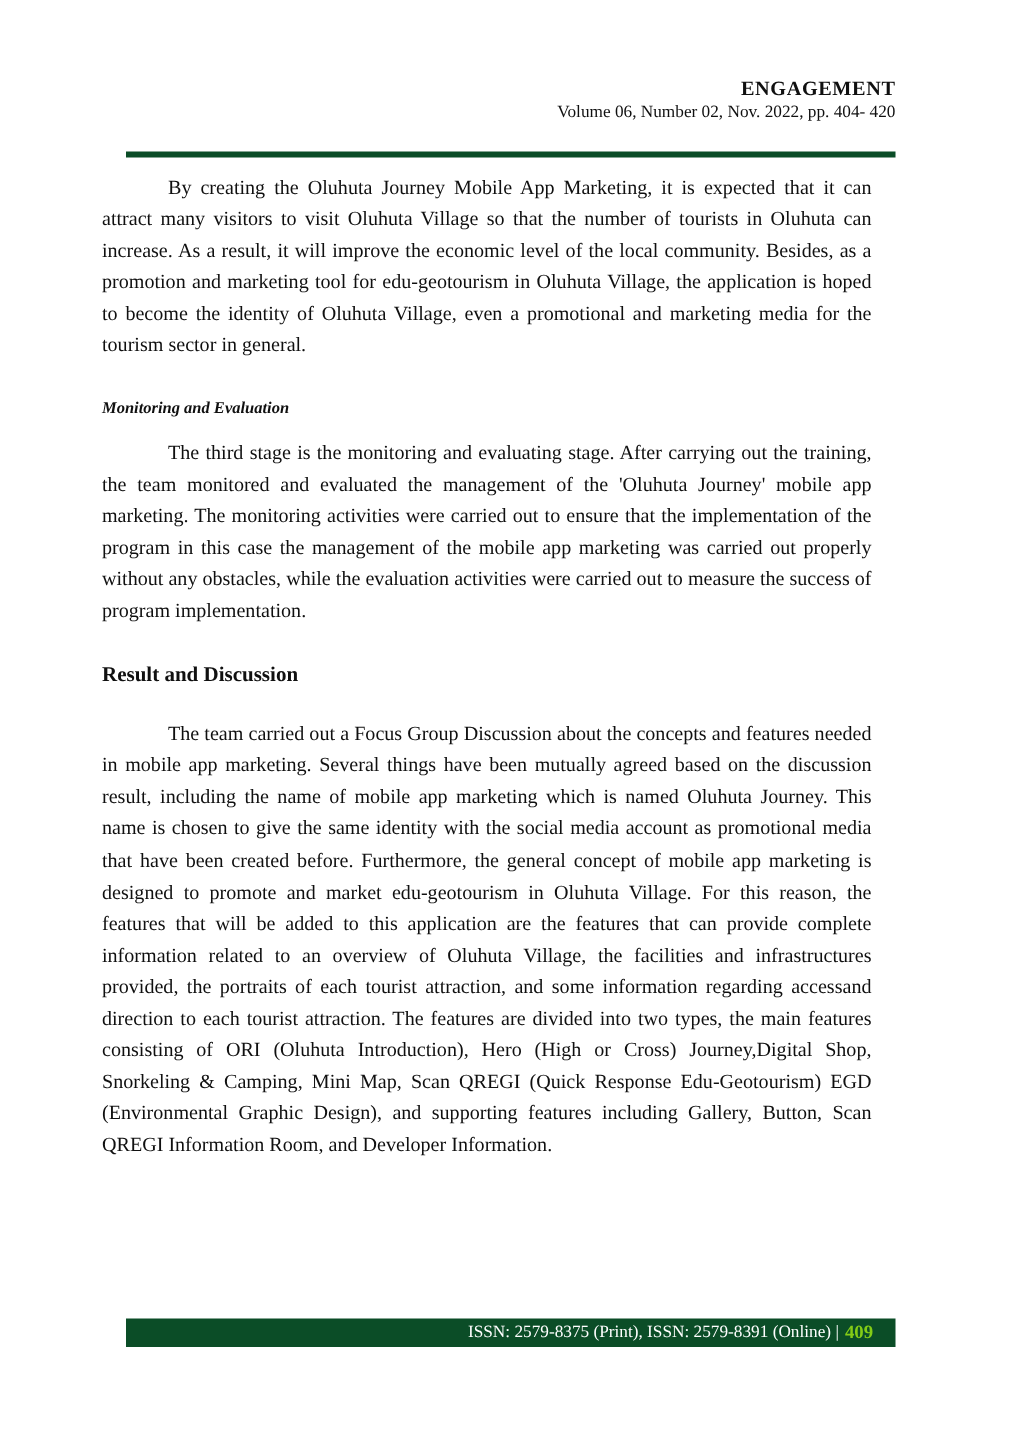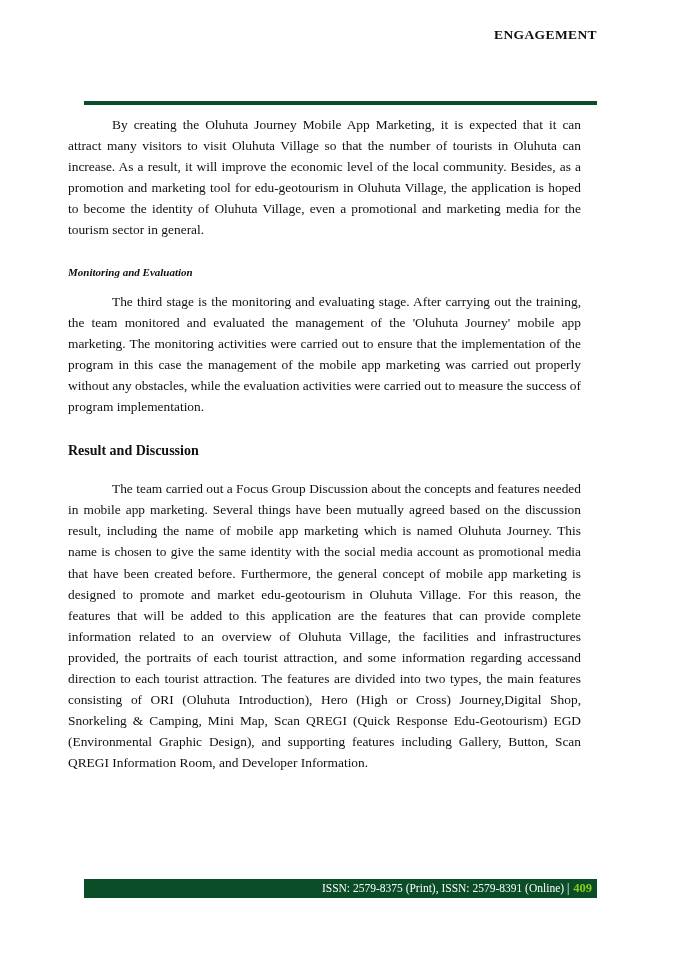--- a/index.html
+++ b/index.html
@@ -16,21 +16,21 @@
     color: #101010;
     overflow: hidden;
     box-sizing: border-box;
   }
 
   
   .masthead {
     position: absolute;
     left: 84px;
     right: 82px;
-    top: 26px;
+    top: 50px;
     text-align: right;
   }
   .masthead .journal-name {
     font-size: 13.5px;
     font-weight: bold;
     letter-spacing: 0.4px;
     line-height: 17px;
   }
   .masthead .journal-subtitle {
     font-size: 14px;
@@ -99,21 +99,21 @@
     position: absolute;
     left: 84px;
     width: 513px;
     top: 879px;
     height: 19px;
     background: #0b4d27;
     display: flex;
     align-items: center;
     justify-content: flex-end;
     box-sizing: border-box;
-    padding-right: 5px;
+    padding-right: 15px;
   }
   .footer-bar .issn-text {
     color: #ffffff;
     font-size: 11.5px;
     line-height: 19px;
     white-space: nowrap;
   }
   .footer-bar .page-number {
     color: #84cc16;
     font-size: 12.5px;
@@ -123,20 +123,21 @@
     white-space: nowrap;
   }
 </style>
 </head>
 <body>
 
 <div class="page">
 
   <div class="masthead">
     <div class="journal-name">ENGAGEMENT</div>
+    <div class="issue-line">Volume 06, Number 02, Nov. 2022, pp. 404- 420</div>
   </div>
 
   <div class="header-rule"></div>
 
   <div class="content">
 
     <p class="body-par">By creating the Oluhuta Journey Mobile App Marketing, it is expected that it can attract many visitors to visit Oluhuta Village so that the number of tourists in Oluhuta can increase. As a result, it will improve the economic level of the local community. Besides, as a promotion and marketing tool for edu-geotourism in Oluhuta Village, the application is hoped to become the identity of Oluhuta Village, even a promotional and marketing media for the tourism sector in general.</p>
 
     <div class="gap-sec"></div>
 

